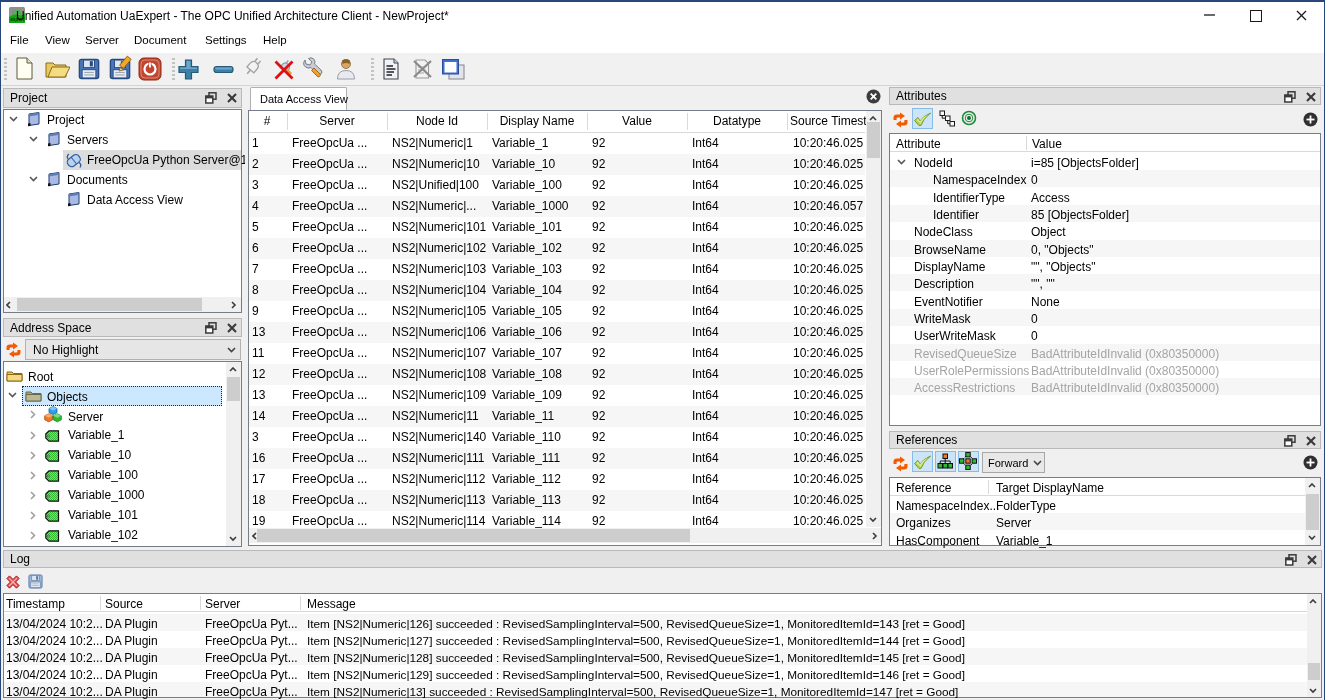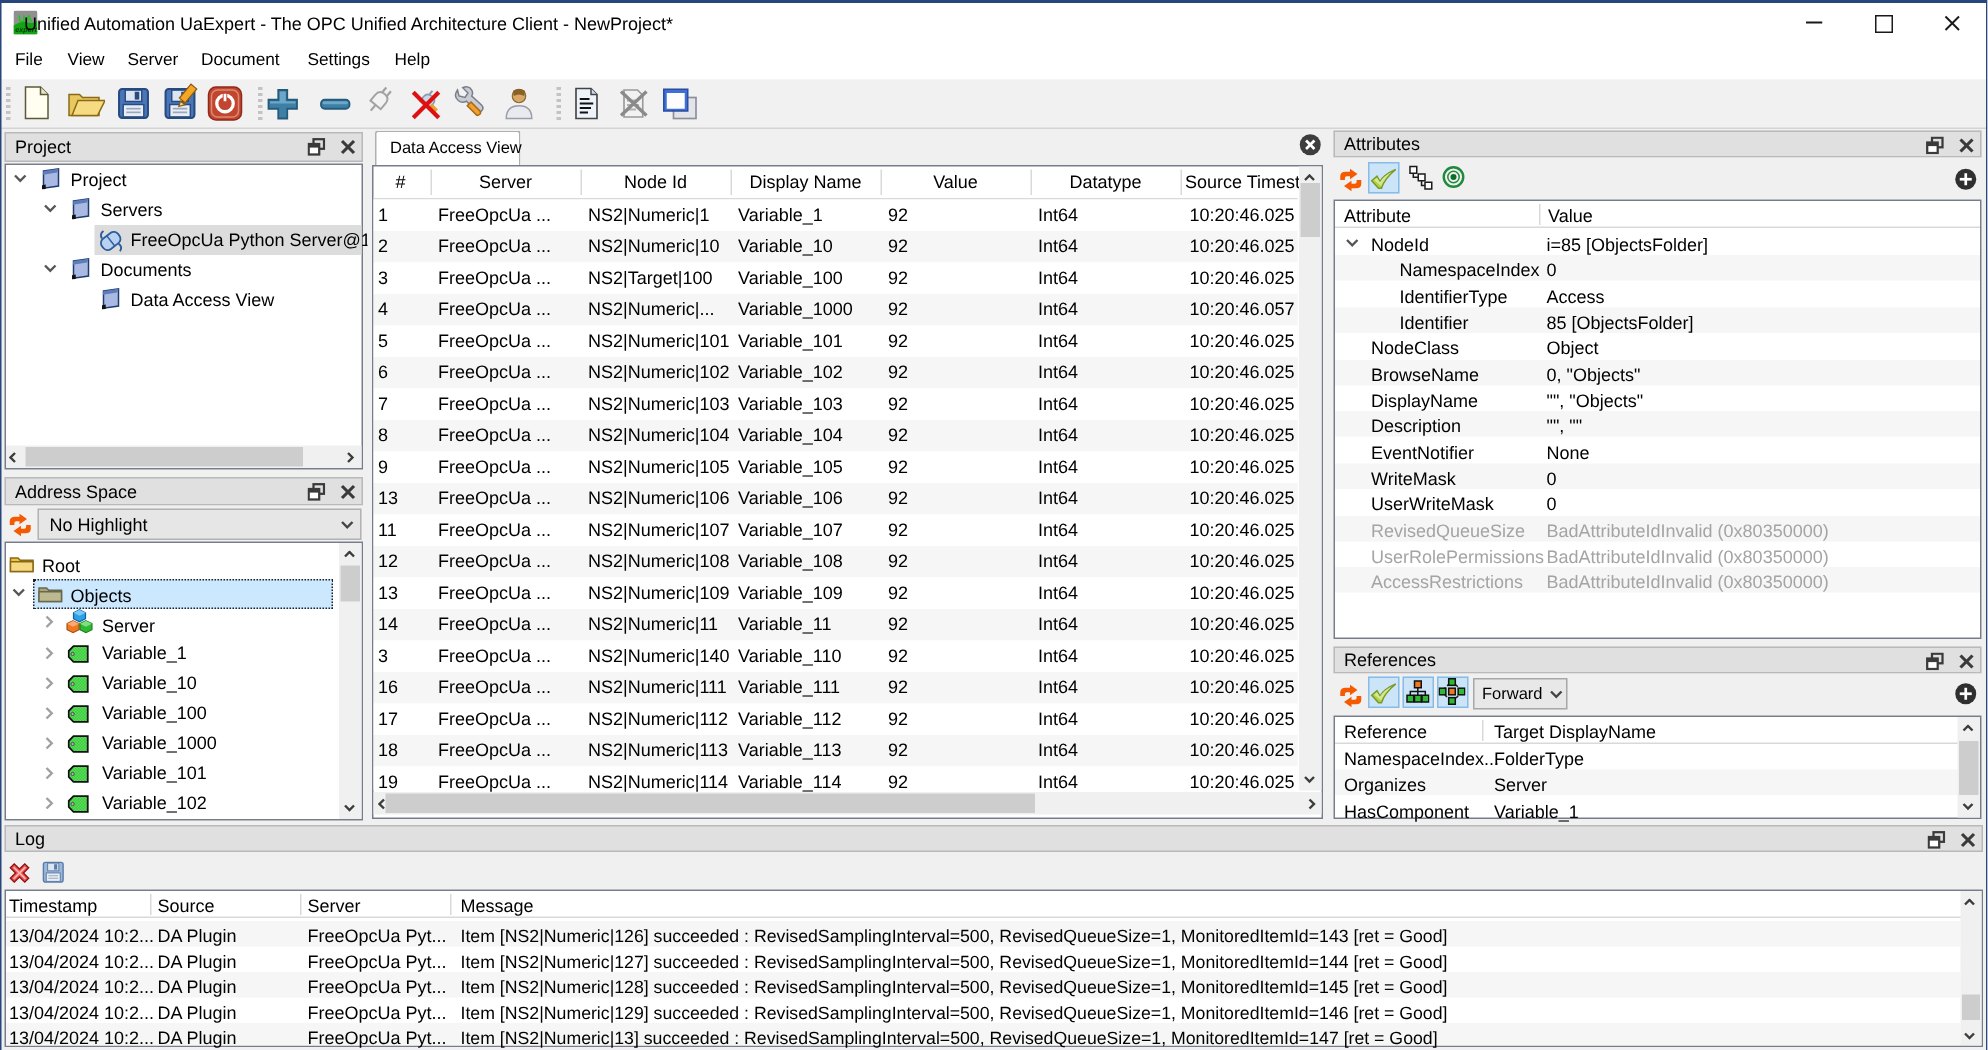--- a/index.html
+++ b/index.html
@@ -385,21 +385,21 @@
 <div class="txt" style="left:252px;top:157px">2</div>
 <div class="txt" style="left:292px;top:157px">FreeOpcUa ...</div>
 <div class="txt" style="left:392px;top:157px">NS2|Numeric|10</div>
 <div class="txt" style="left:492px;top:157px">Variable_10</div>
 <div class="txt" style="left:592px;top:157px">92</div>
 <div class="txt" style="left:692px;top:157px">Int64</div>
 <div class="txt" style="left:793px;top:157px">10:20:46.025</div>
 <div class="abs" style="left:249px;top:175px;width:616px;height:21px;background:#ffffff"></div>
 <div class="txt" style="left:252px;top:178px">3</div>
 <div class="txt" style="left:292px;top:178px">FreeOpcUa ...</div>
-<div class="txt" style="left:392px;top:178px">NS2|Target|100</div>
+<div class="txt" style="left:392px;top:178px">NS2|Unified|100</div>
 <div class="txt" style="left:492px;top:178px">Variable_100</div>
 <div class="txt" style="left:592px;top:178px">92</div>
 <div class="txt" style="left:692px;top:178px">Int64</div>
 <div class="txt" style="left:793px;top:178px">10:20:46.025</div>
 <div class="abs" style="left:249px;top:196px;width:616px;height:21px;background:#f6f6f6"></div>
 <div class="txt" style="left:252px;top:199px">4</div>
 <div class="txt" style="left:292px;top:199px">FreeOpcUa ...</div>
 <div class="txt" style="left:392px;top:199px">NS2|Numeric|...</div>
 <div class="txt" style="left:492px;top:199px">Variable_1000</div>
 <div class="txt" style="left:592px;top:199px">92</div>

